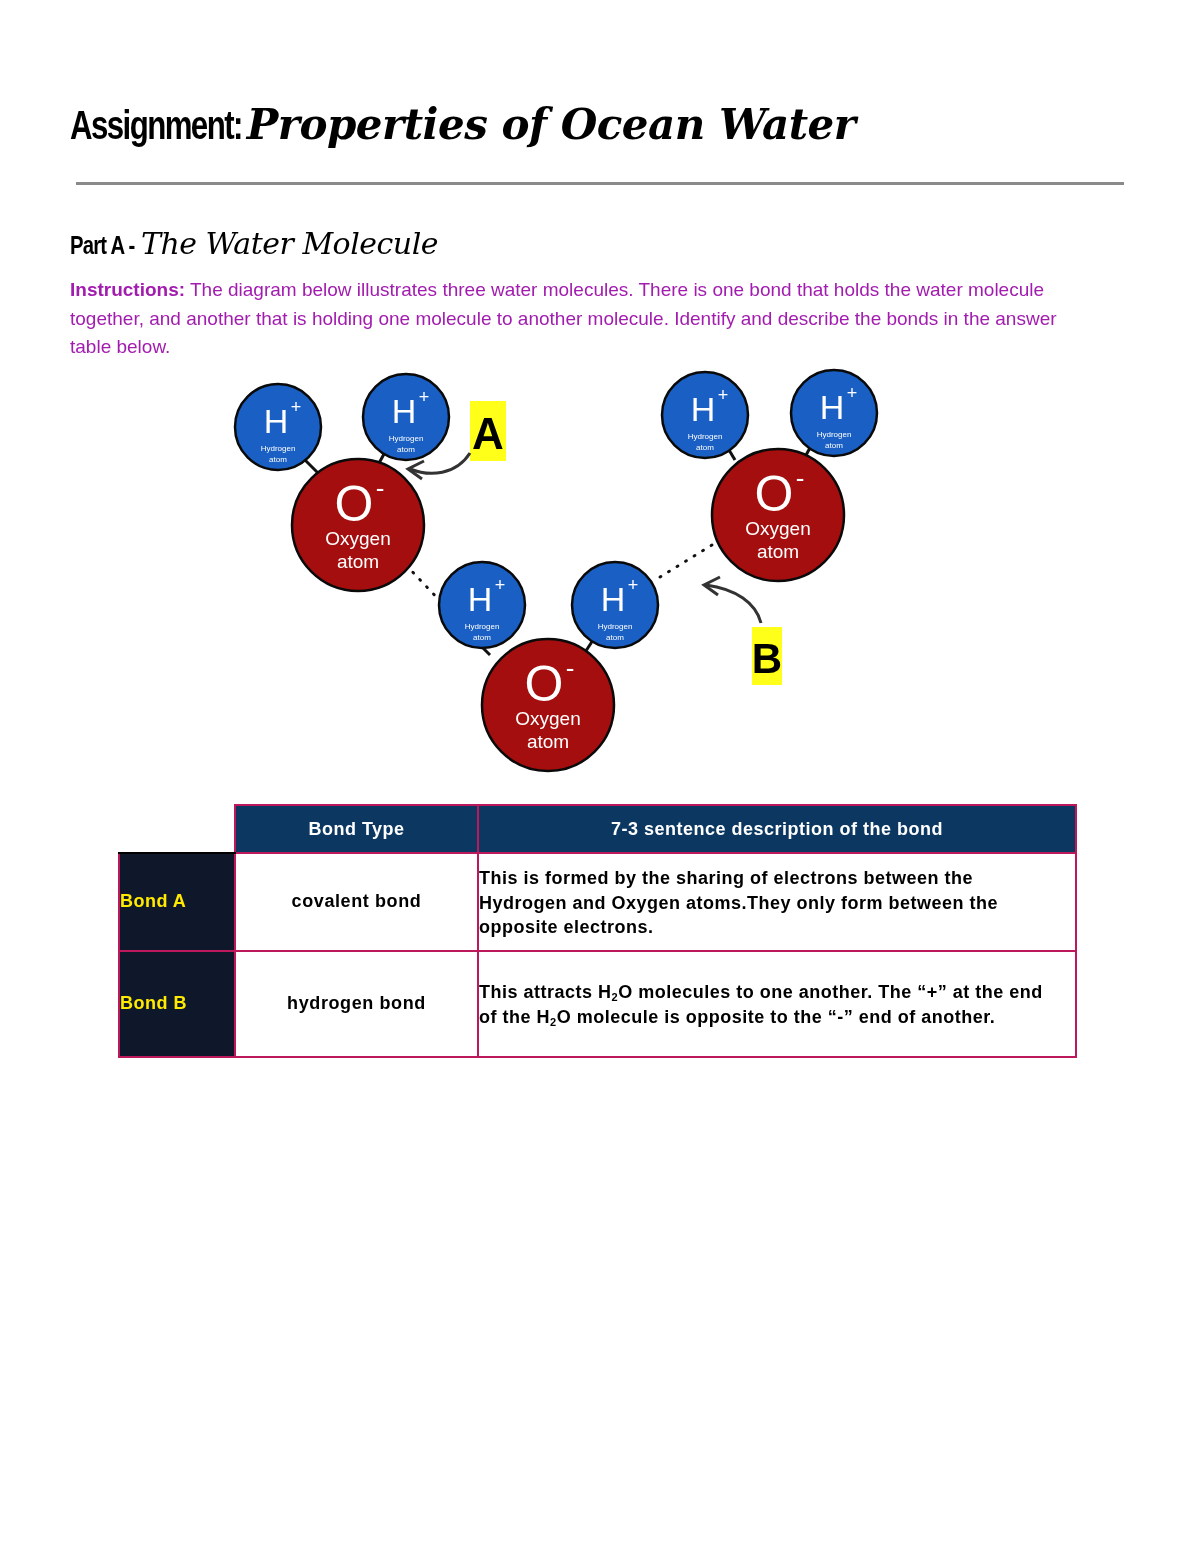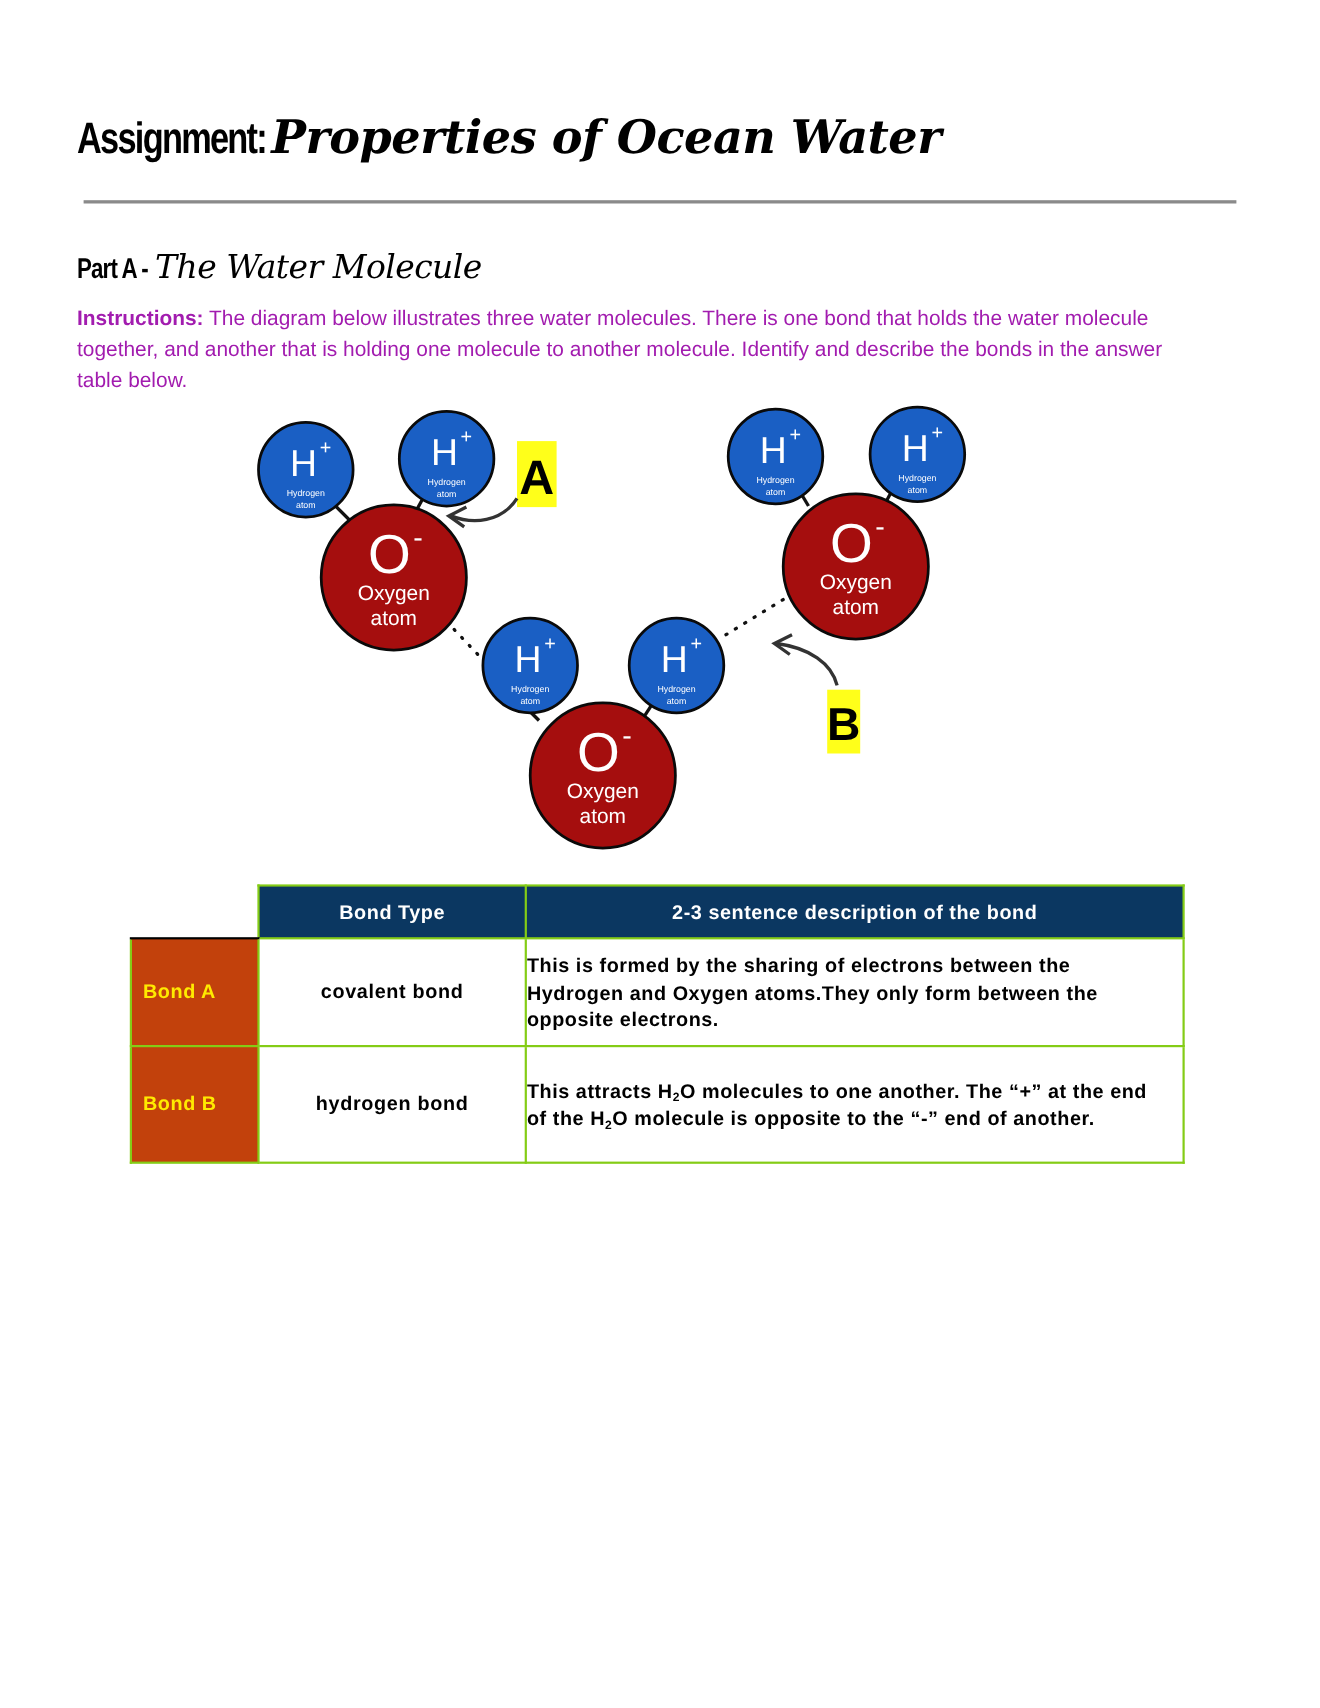--- a/index.html
+++ b/index.html
@@ -14,27 +14,27 @@
     .parta { position: absolute; left: 70px; top: 226px; white-space: nowrap; }
     .parta .lead { font-weight: bold; font-size: 26px; display: inline-block; transform: scaleX(0.78); transform-origin: left center; letter-spacing: -1px; }
     .parta .script { font-family: "DejaVu Serif", serif; font-style: italic; font-weight: normal; font-size: 30px; display: inline-block; margin-left: -16px; letter-spacing: -0.5px; }
 
     .instr { position: absolute; left: 70px; top: 276px; width: 1030px; font-size: 19px; line-height: 28.5px; color: #a21caf; }
     .instr b { font-weight: bold; }
 
     .diagram { position: absolute; left: 220px; top: 365px; width: 700px; height: 420px; }
 
     table.answer { position: absolute; left: 118px; top: 804px; width: 957px; border-collapse: collapse; table-layout: fixed; }
-    table.answer td, table.answer th { border: 2px solid #84cc16; }
+    table.answer td, table.answer th { border: 2px solid #be185d; }
     table.answer col.c1 { width: 116px; }
     table.answer col.c2 { width: 243px; }
     table.answer col.c3 { width: 598px; }
     .hdr-empty { border: none !important; border-bottom: 2px solid #000 !important; background: #fff; }
     .hdr { background: #0b3761; color: #fff; font-weight: bold; font-size: 18px; height: 44px; text-align: center; letter-spacing: 0.5px; }
-    .rowlabel { background: #c2410c; color: #ffea00; font-weight: bold; font-size: 18px; padding-left: 10px; letter-spacing: 0.5px; }
+    .rowlabel { background: #0f172a; color: #ffea00; font-weight: bold; font-size: 18px; padding-left: 0; letter-spacing: 0.5px; }
     .type { text-align: center; font-weight: bold; font-size: 18px; letter-spacing: 0.6px; }
     .desc { font-weight: bold; font-size: 18px; line-height: 24.5px; padding: 12px 10px 10px 0; letter-spacing: 0.5px; }
     tr.r1 { height: 97px; }
     tr.r2 { height: 106px; }
     sub { font-size: 11px; vertical-align: -3px; line-height: 0; }
   </style>
 </head>
 <body>
 
 <div class="title">
@@ -161,21 +161,21 @@
 <table class="answer">
   <colgroup>
       <col class="c1">
       <col class="c2">
       <col class="c3">
     </colgroup>
   <tbody>
       <tr>
     <th class="hdr-empty"></th>
     <th class="hdr">Bond Type</th>
-    <th class="hdr">2-3 sentence description of the bond</th>
+    <th class="hdr">7-3 sentence description of the bond</th>
   </tr>
   <tr class="r1">
     <td class="rowlabel">Bond A</td>
     <td class="type">covalent bond</td>
     <td class="desc">This is formed by the sharing of electrons between the Hydrogen and Oxygen atoms.They only form between the opposite electrons.</td>
   </tr>
   <tr class="r2">
     <td class="rowlabel">Bond B</td>
     <td class="type">hydrogen bond</td>
     <td class="desc"><span>This attracts H</span><sub>2</sub><span>O molecules to one another. The “+” at the end of the H</span><sub>2</sub><span>O molecule is opposite to the “-” end of another.</span></td>

